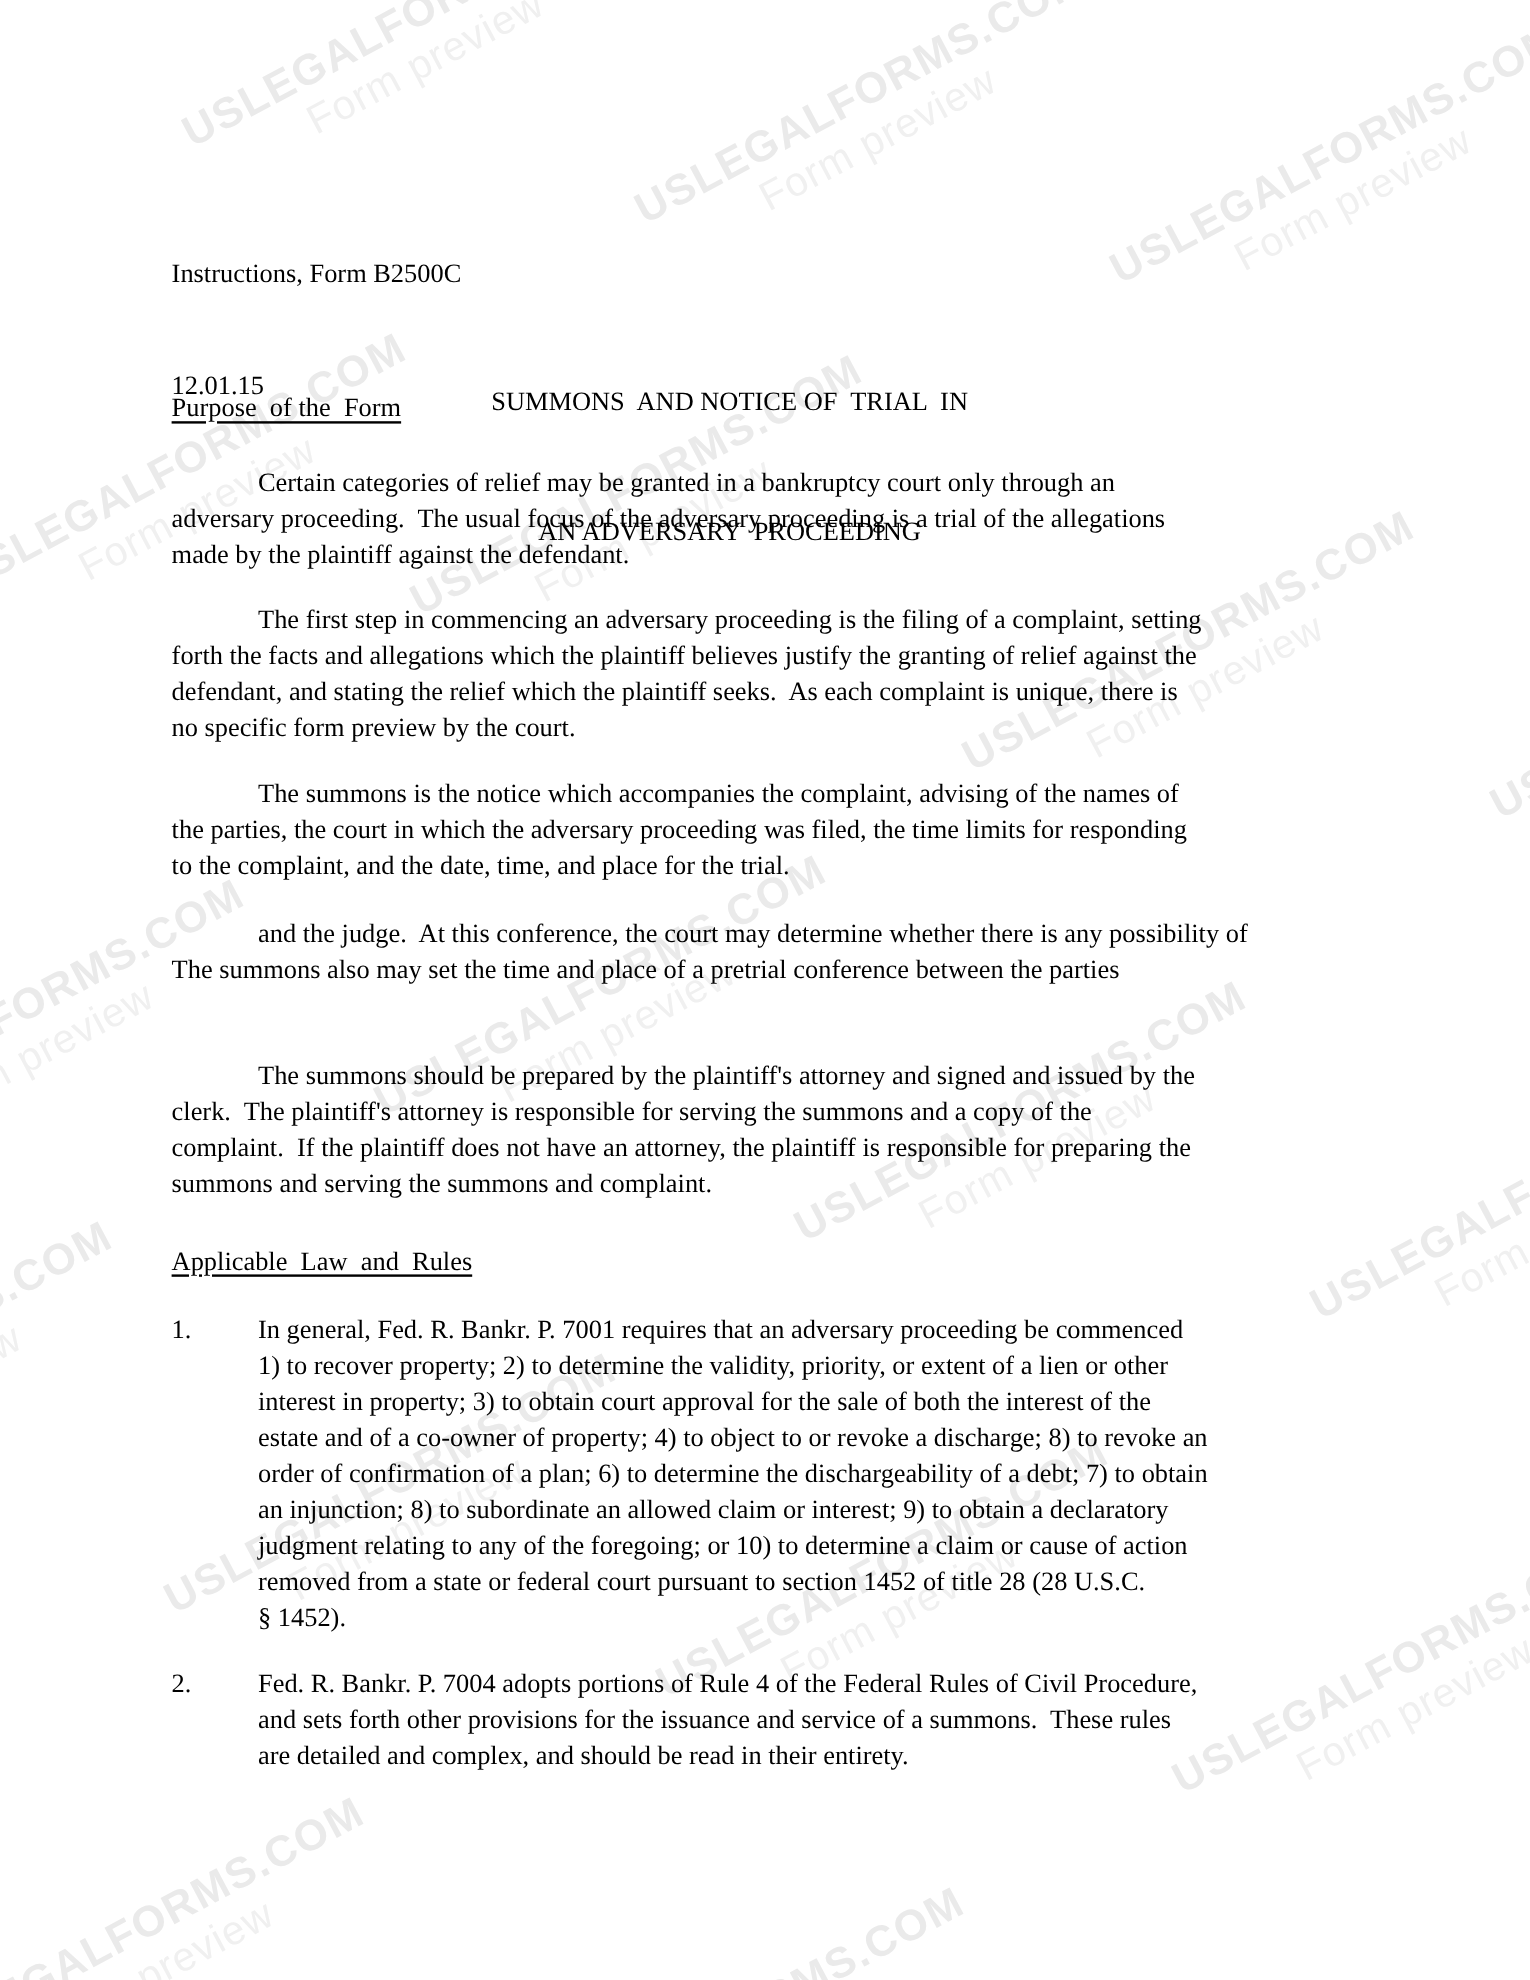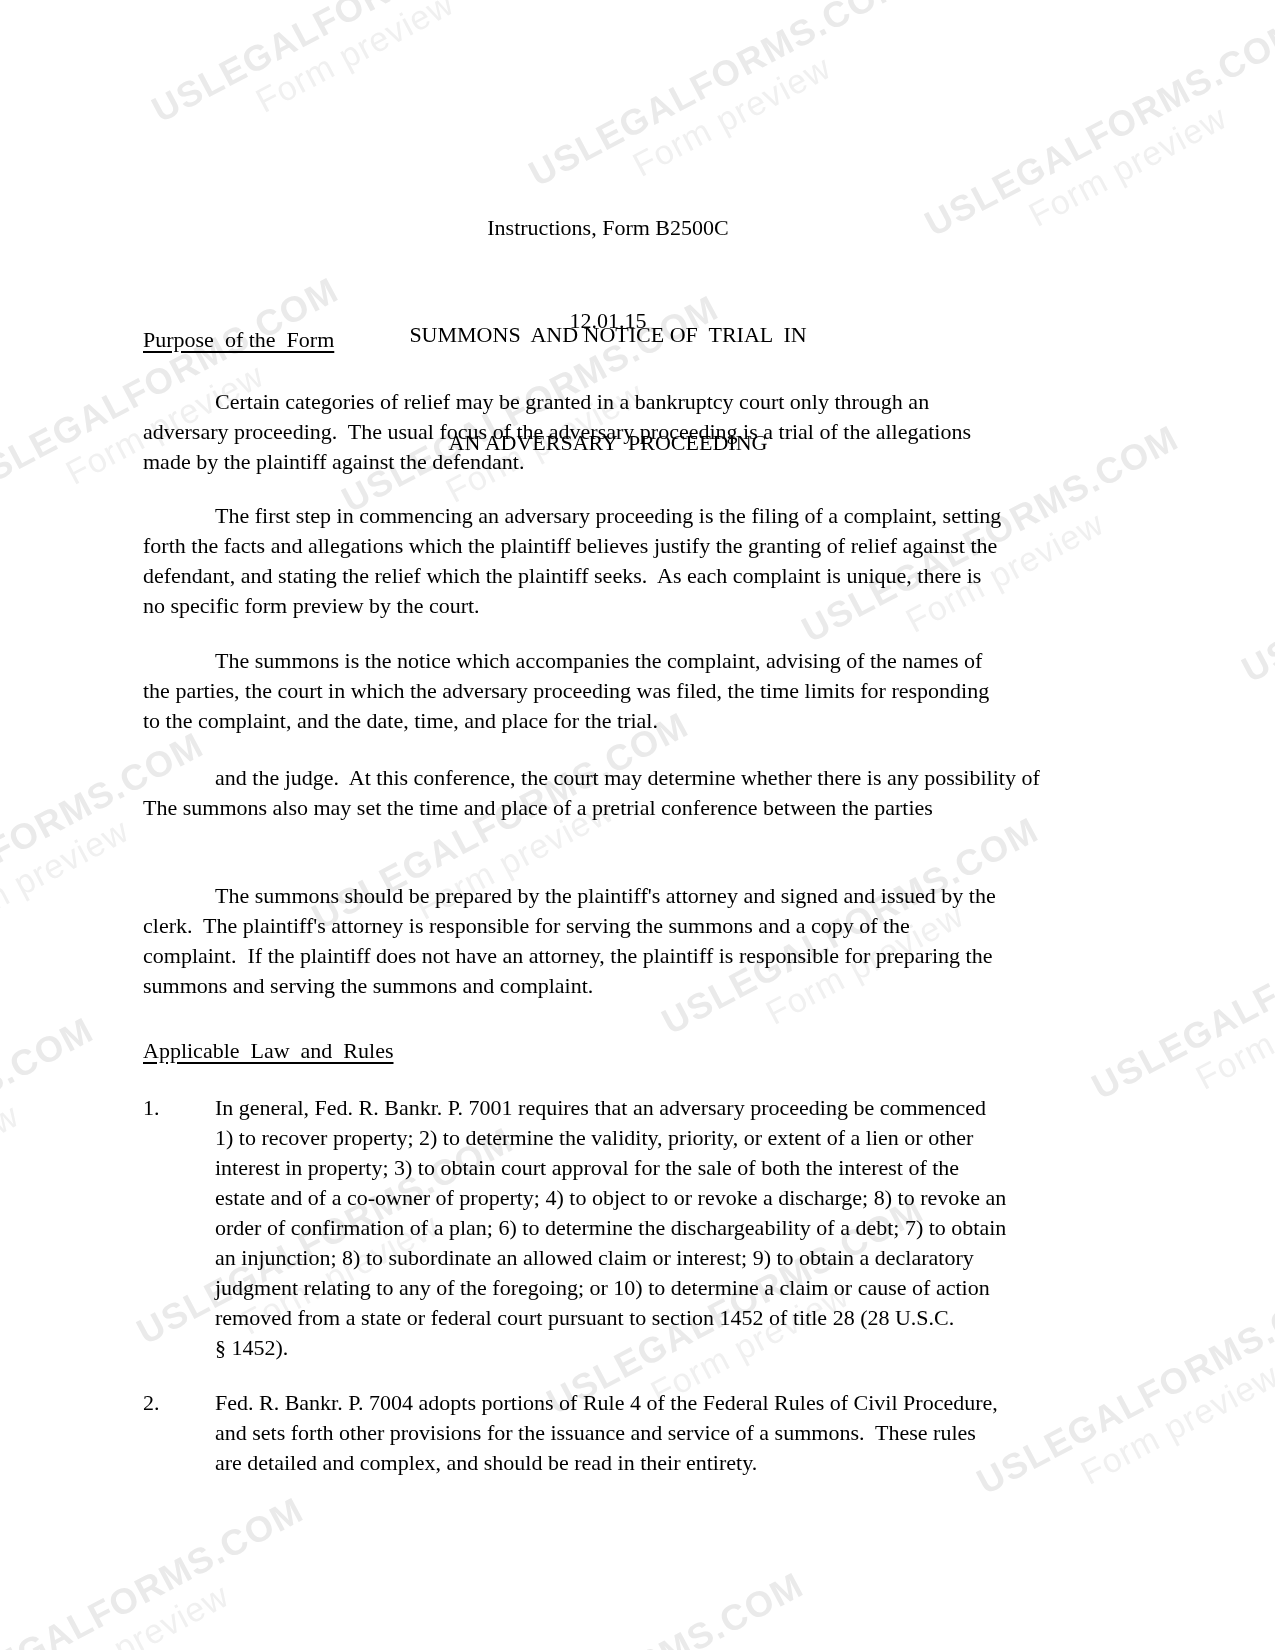--- a/index.html
+++ b/index.html
@@ -41,21 +41,21 @@
   
   #content {
     position:absolute; left:143px; top:0;
     width:930px; height:1650px;
     z-index:1;
     color:#000000;
     font-size:22px;
     line-height:30px;
   }
   .block { position:absolute; left:0; width:100%; }
-  #header-block { text-align:center; white-space:pre; line-height:31px; }
+  #header-block { text-align:left; white-space:pre; line-height:31px; }
   #title-block  { text-align:center; white-space:pre; line-height:36px; }
   .heading-block { white-space:pre; }
   .heading-block .heading-text {
     text-decoration:underline;
     text-underline-offset:4px;
     text-decoration-thickness:1.5px;
   }
   .para .line { white-space:pre; }
   .para .line:first-child { padding-left:72px; }
   .li .num { position:absolute; left:0; top:0; }

